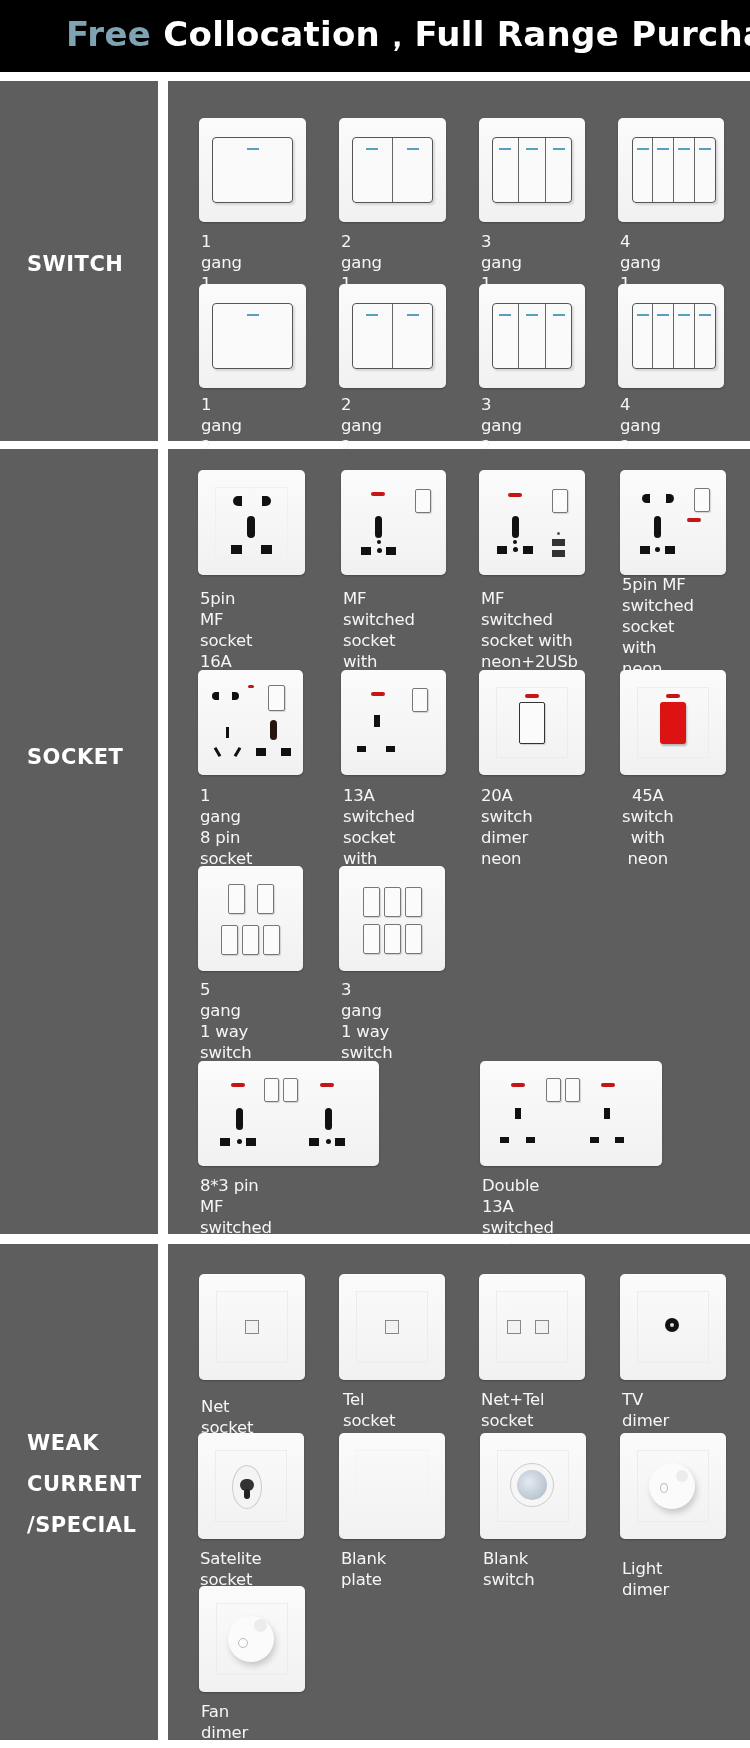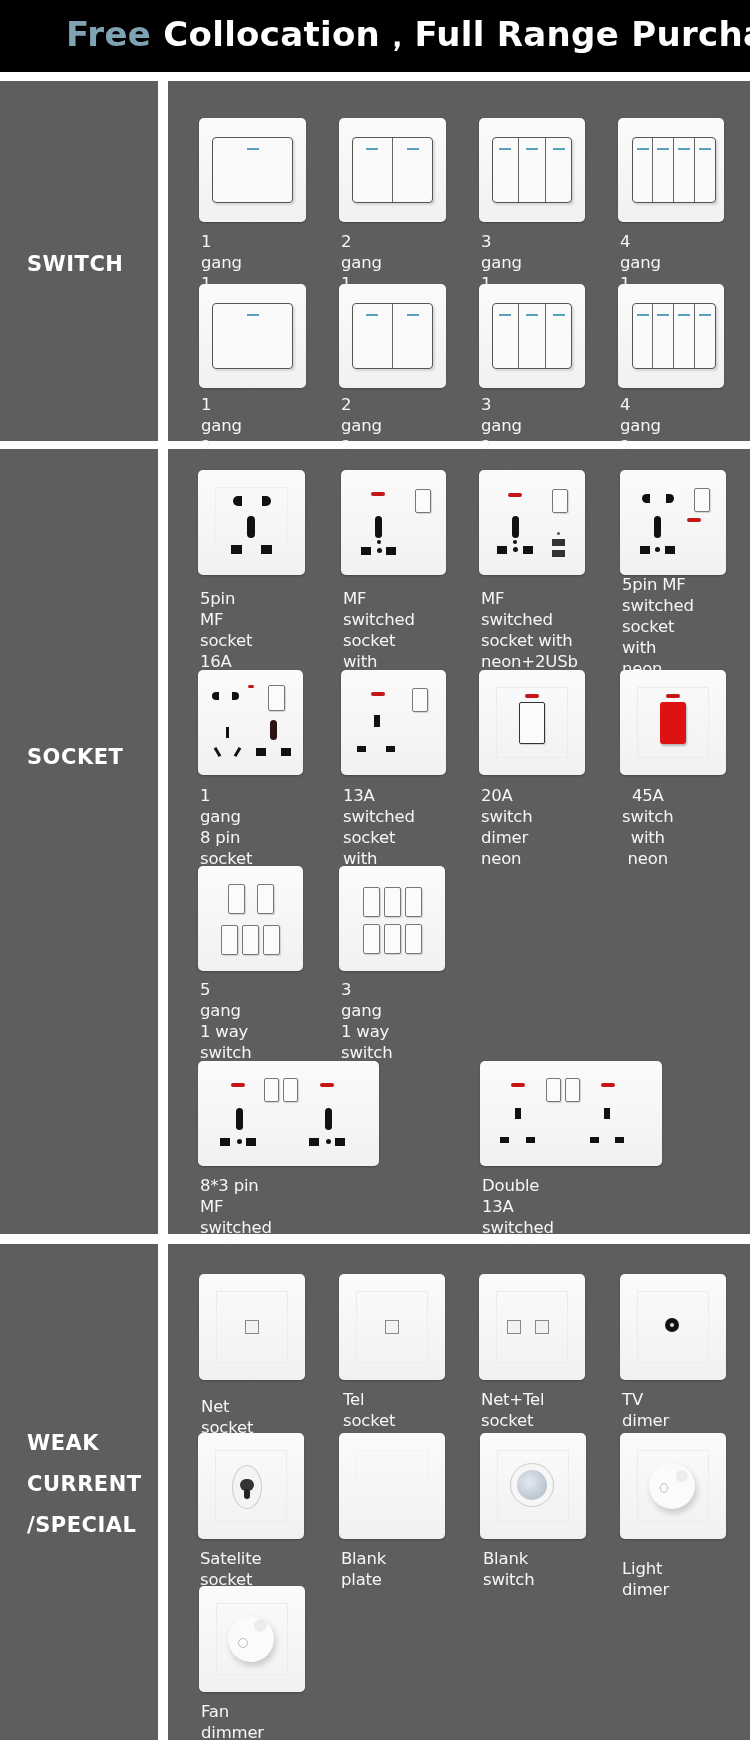--- a/index.html
+++ b/index.html
@@ -362,14 +362,14 @@
   <div class="item-label" style="top:115px;margin-top:10px;">Light dimer</div>
 </div>
 
 <div class="item" style="left:199px;top:1586px;">
   <div class="plate" style="left:0;top:0;width:106px;height:106px;">
     <div class="inner-frame"></div>
     <div class="abs" style="left:29px;top:30px;width:46px;height:46px;border-radius:50%;background:#fbfbfb;box-shadow:2px 4px 6px rgba(0,0,0,0.18);"></div>
     <div class="abs" style="left:55px;top:33px;width:13px;height:13px;border-radius:50%;background:#ececec;"></div>
     <div class="abs" style="left:39px;top:52px;width:10px;height:10px;border:1px solid #bbb;border-radius:50%;"></div>
   </div>
-  <div class="item-label" style="top:115px;">Fan dimmer</div>
+  <div class="item-label" style="top:115px;">Fan dimer</div>
 </div>
 
 </body></html>

